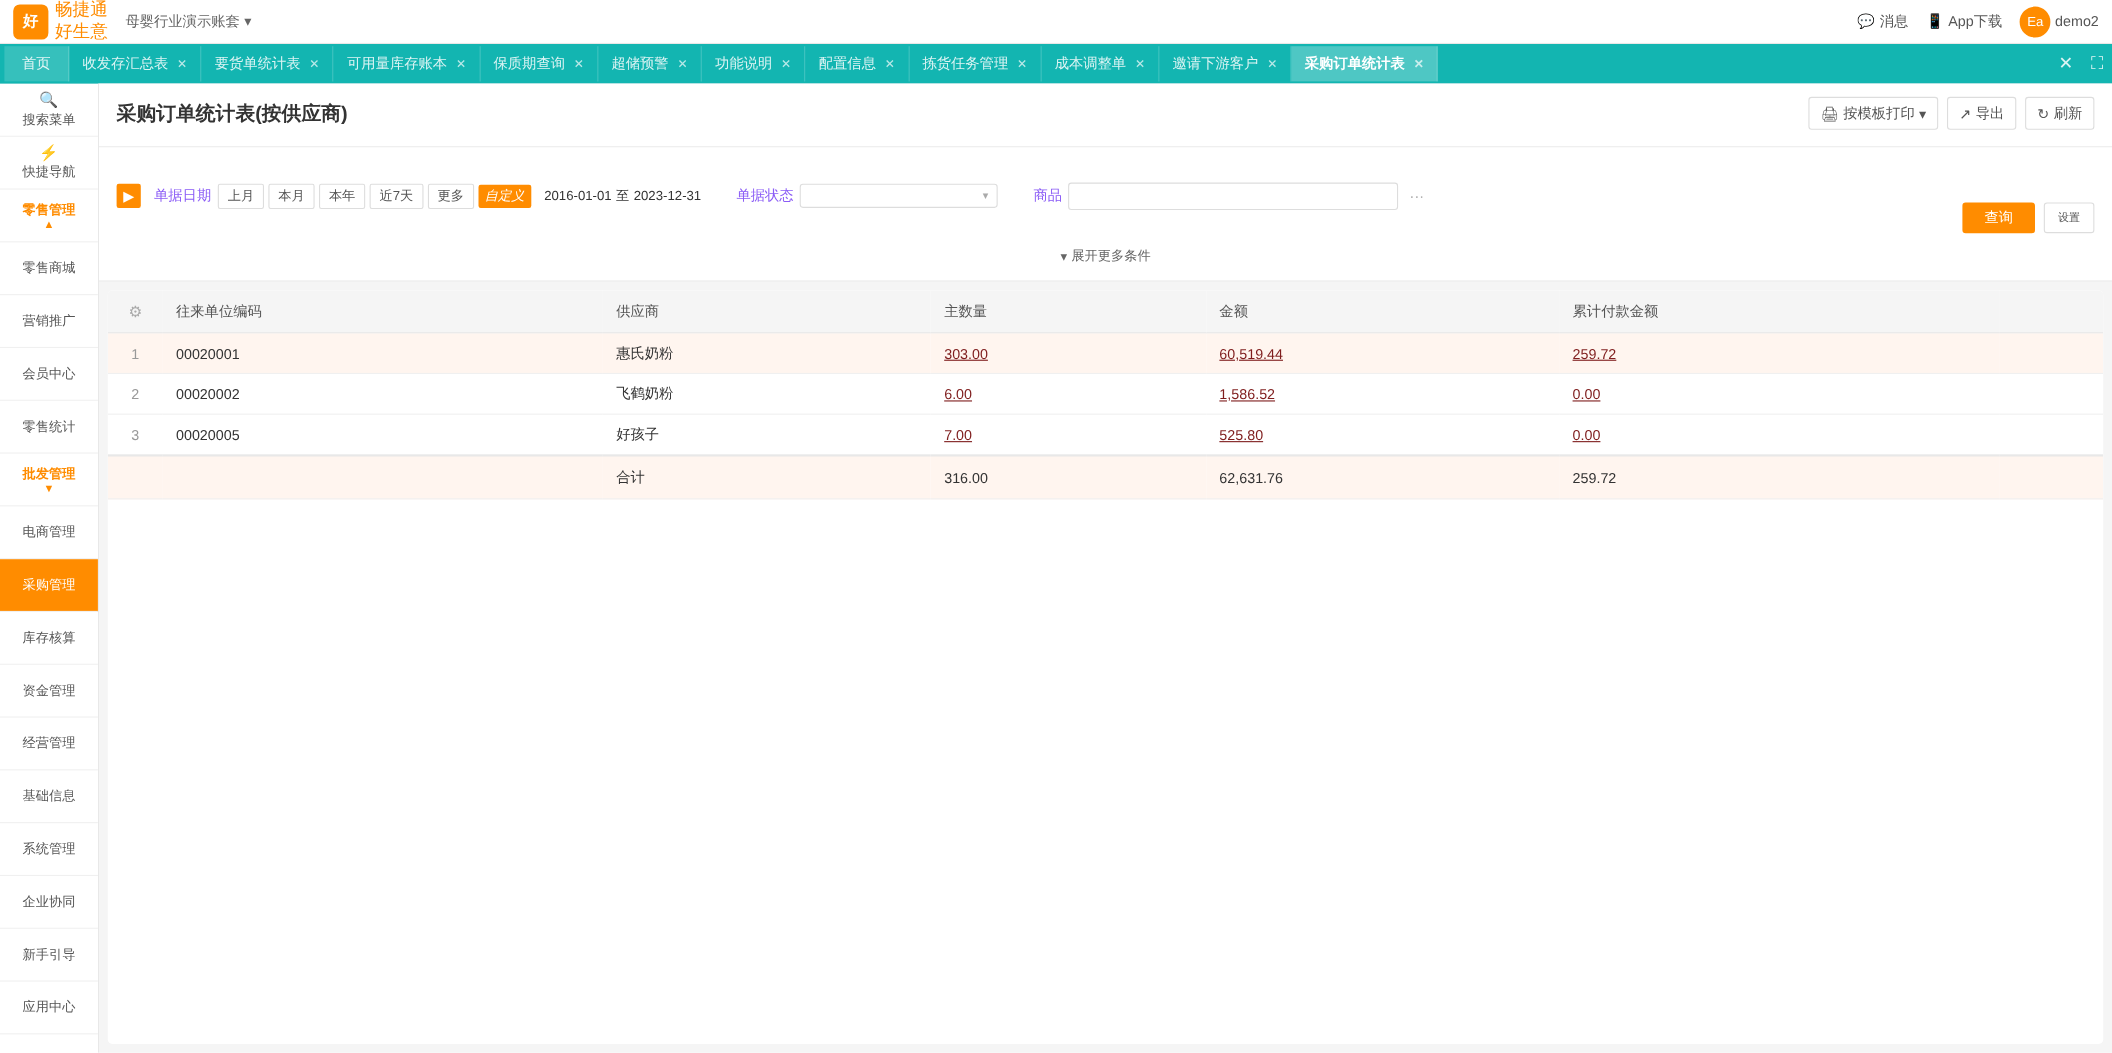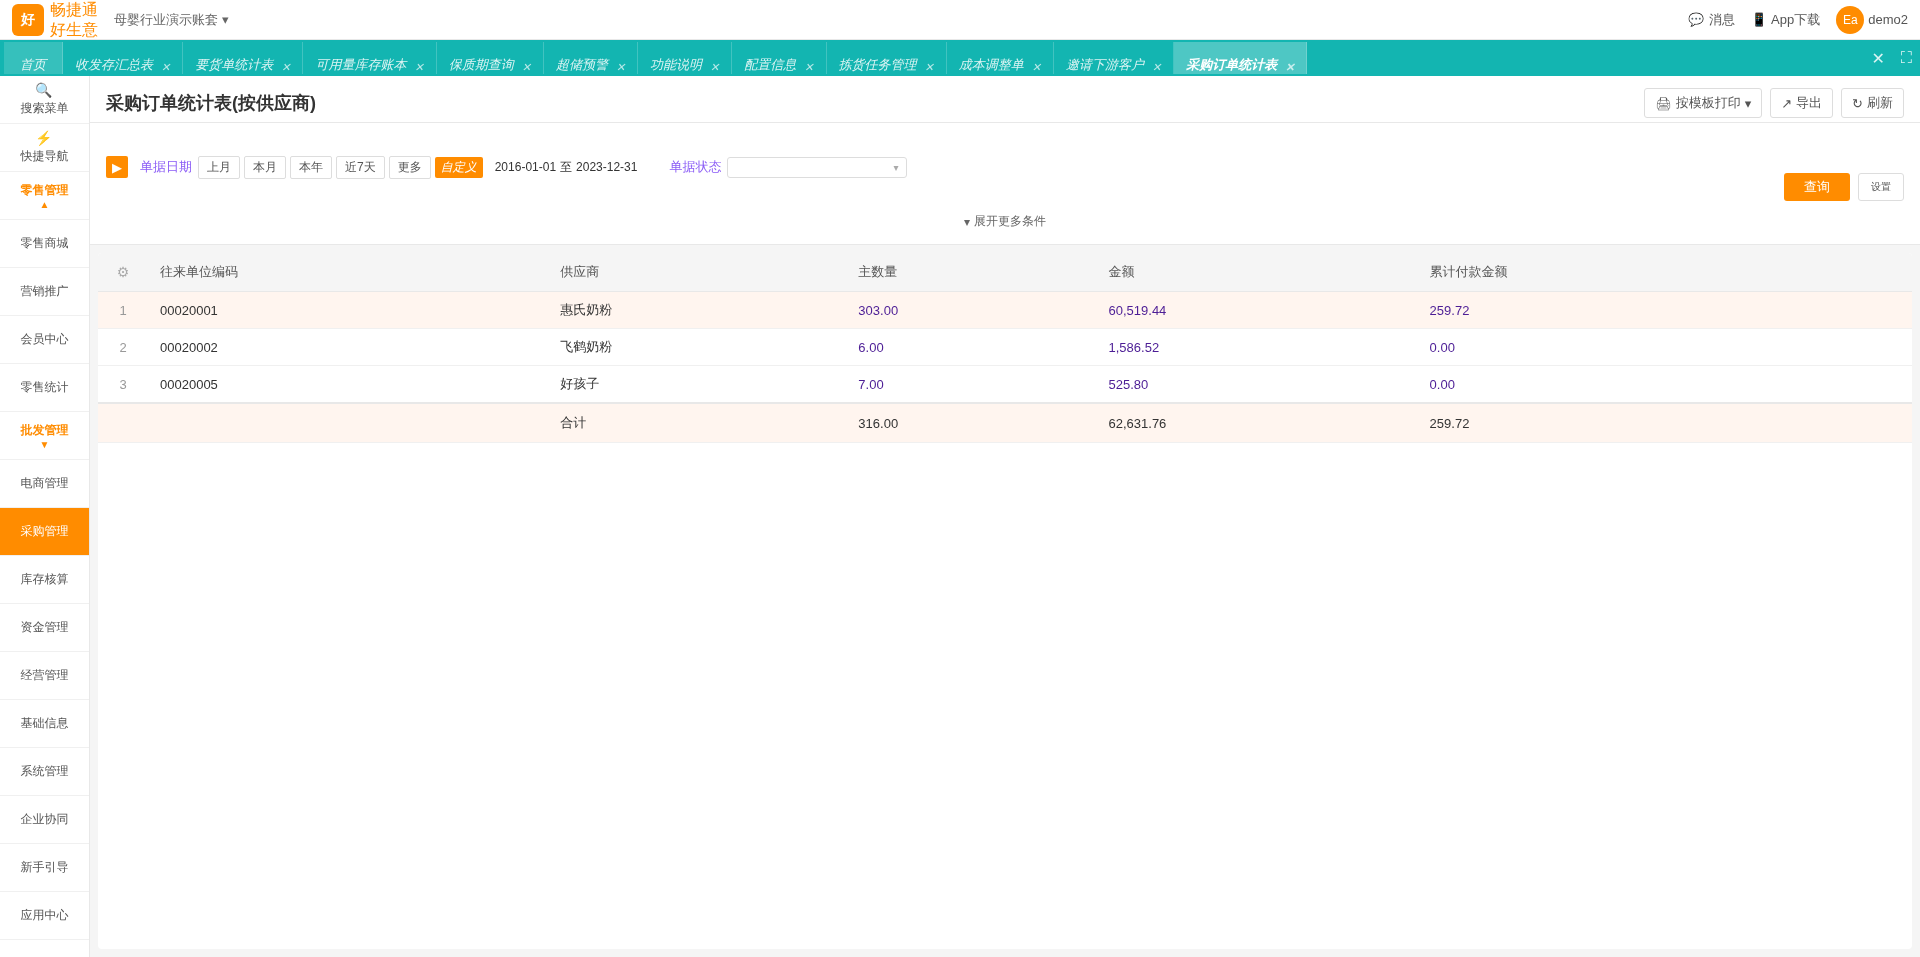--- a/index.html
+++ b/index.html
@@ -11,42 +11,42 @@
     .logo-icon { width: 32px; height: 32px; background: #ff8c00; border-radius: 6px; display: flex; align-items: center; justify-content: center; color: #fff; font-size: 14px; font-weight: bold; }
     .logo-text { font-size: 16px; color: #ff8c00; line-height: 1.2; max-width: 50px; }
     .breadcrumb-area { display: flex; align-items: center; gap: 4px; color: #666; font-size: 13px; flex: 1; }
     .breadcrumb-dropdown { display: flex; align-items: center; gap: 4px; cursor: pointer; }
     .top-right { display: flex; align-items: center; gap: 16px; margin-left: auto; }
     .top-right-item { display: flex; align-items: center; gap: 4px; color: #555; cursor: pointer; font-size: 13px; }
     .avatar { width: 28px; height: 28px; border-radius: 50%; background: #ff8c00; display: flex; align-items: center; justify-content: center; color: #fff; font-size: 12px; }
 
     
     .nav-tabs { display: flex; align-items: center; background: #13b5b1; height: 36px; padding: 0 4px; gap: 0; overflow: hidden; }
-    .nav-tab { display: flex; align-items: flex-end; gap: 4px; padding: 0 12px; height: 32px; color: rgba(255,255,255,0.85); font-size: 13px; cursor: pointer; white-space: nowrap; border-right: 1px solid rgba(255,255,255,0.2); flex-shrink: 0; font-style: italic; }
+    .nav-tab { display: flex; align-items: center; gap: 4px; padding: 0 12px; height: 32px; color: rgba(255,255,255,0.85); font-size: 13px; cursor: pointer; white-space: nowrap; border-right: 1px solid rgba(255,255,255,0.2); flex-shrink: 0; }
     .nav-tab:first-child { background: rgba(255,255,255,0.15); }
     .nav-tab.active { background: rgba(255,255,255,0.25); color: #fff; font-weight: bold; }
     .nav-tab .close-btn { font-size: 11px; color: rgba(255,255,255,0.7); margin-left: 4px; }
     .nav-tab-home { padding: 0 16px; background: rgba(255,255,255,0.15); }
     .nav-tabs-end { margin-left: auto; display: flex; align-items: center; gap: 8px; }
     .nav-end-btn { color: rgba(255,255,255,0.85); cursor: pointer; font-size: 16px; padding: 0 4px; }
 
     
     .layout { display: flex; height: calc(957px - 76px); }
     .sidebar { width: 90px; background: #fff; border-right: 1px solid #e8e8e8; display: flex; flex-direction: column; overflow-y: auto; }
     .sidebar-item { display: flex; flex-direction: column; align-items: center; justify-content: center; padding: 10px 4px; cursor: pointer; color: #555; font-size: 12px; border-bottom: 1px solid #f0f0f0; min-height: 48px; text-align: center; gap: 2px; }
     .sidebar-item.active { background: #ff8c00; color: #fff; }
     .sidebar-item .s-icon { font-size: 14px; }
     .sidebar-section { display: flex; flex-direction: column; align-items: center; justify-content: center; padding: 10px 4px; cursor: pointer; color: #ff8c00; font-size: 12px; border-bottom: 1px solid #f0f0f0; min-height: 48px; text-align: center; font-weight: bold; }
     .sidebar-section .expand-icon { font-size: 10px; }
 
     
     .main-content { flex: 1; display: flex; flex-direction: column; overflow: hidden; background: #f5f5f5; }
 
     
-    .page-header { display: flex; align-items: center; justify-content: space-between; padding: 12px 16px 4px; background: #fff; border-bottom: 1px solid #e8e8e8; }
+    .page-header { display: flex; align-items: center; justify-content: space-between; padding: 12px 16px 15px; background: #fff; border-bottom: 1px solid #e8e8e8; }
     .page-title { font-size: 18px; font-weight: bold; color: #333; }
     .page-actions { display: flex; align-items: center; gap: 8px; }
     .btn-print { display: flex; align-items: center; gap: 4px; padding: 5px 10px; border: 1px solid #ddd; background: #fff; border-radius: 3px; cursor: pointer; font-size: 13px; color: #555; }
     .btn-export { display: flex; align-items: center; gap: 4px; padding: 5px 10px; border: 1px solid #ddd; background: #fff; border-radius: 3px; cursor: pointer; font-size: 13px; color: #555; }
     .btn-refresh { display: flex; align-items: center; gap: 4px; padding: 5px 10px; border: 1px solid #ddd; background: #fff; border-radius: 3px; cursor: pointer; font-size: 13px; color: #555; }
 
     
     .filter-bar { padding: 10px 16px; background: #fff; border-bottom: 1px solid #e8e8e8; }
     .filter-row { display: flex; align-items: center; gap: 12px; flex-wrap: wrap; }
     .filter-item { display: flex; align-items: center; gap: 6px; }
@@ -64,21 +64,21 @@
 
     
     .table-area { flex: 1; padding: 0; overflow: auto; background: #fff; margin: 8px; border-radius: 4px; }
     .data-table { width: 100%; border-collapse: collapse; }
     .data-table thead tr { background: #f5f5f5; border-bottom: 1px solid #e8e8e8; }
     .data-table th { padding: 10px 12px; text-align: left; font-weight: normal; color: #555; font-size: 13px; border-bottom: 1px solid #e8e8e8; white-space: nowrap; }
     .data-table th:first-child { width: 50px; text-align: center; }
     .data-table td { padding: 9px 12px; border-bottom: 1px solid #f0f0f0; font-size: 13px; color: #333; }
     .data-table td:first-child { text-align: center; color: #999; }
     .data-table tbody tr:nth-child(1) { background: #fff5ef; }
-    .link-text { color: #4c1d95; cursor: pointer; }
+    .link-text { color: #7f1d1d; text-decoration: underline; cursor: pointer; }
     .footer-row { background: #fff5ef; border-top: 2px solid #e8e8e8; }
     .footer-row td { padding: 10px 12px; font-size: 13px; font-weight: normal; color: #333; }
     .settings-icon { color: #aaa; font-size: 14px; cursor: pointer; }
   </style>
 </head>
 <body>
 
 <div class="top-bar">
   <div class="logo-area">
     <div class="logo-icon">好</div>
@@ -274,20 +274,25 @@
         </div>
 
         <div class="filter-item" style="margin-left:20px;">
           <span class="filter-label">单据状态</span>
           <div class="filter-select" style="min-width:180px;">
             <span></span>
             <span class="filter-select-arrow">▾</span>
           </div>
         </div>
 
+        <div class="filter-item" style="margin-left:20px;">
+          <span class="filter-label">商品</span>
+          <input class="filter-input" type="text" style="min-width: 300px;">
+          <span style="color:#aaa; cursor:pointer; margin-left:4px;">···</span>
+        </div>
 
         <div style="margin-left:auto; display:flex; gap:8px;margin-top:40px;">
           <button class="btn-query">查询</button>
           <button class="btn-setting">设置</button>
         </div>
       </div>
 
       <div style="display:flex; justify-content:center; margin-top:8px;">
         <div class="expand-more">
           <span>▾</span>

